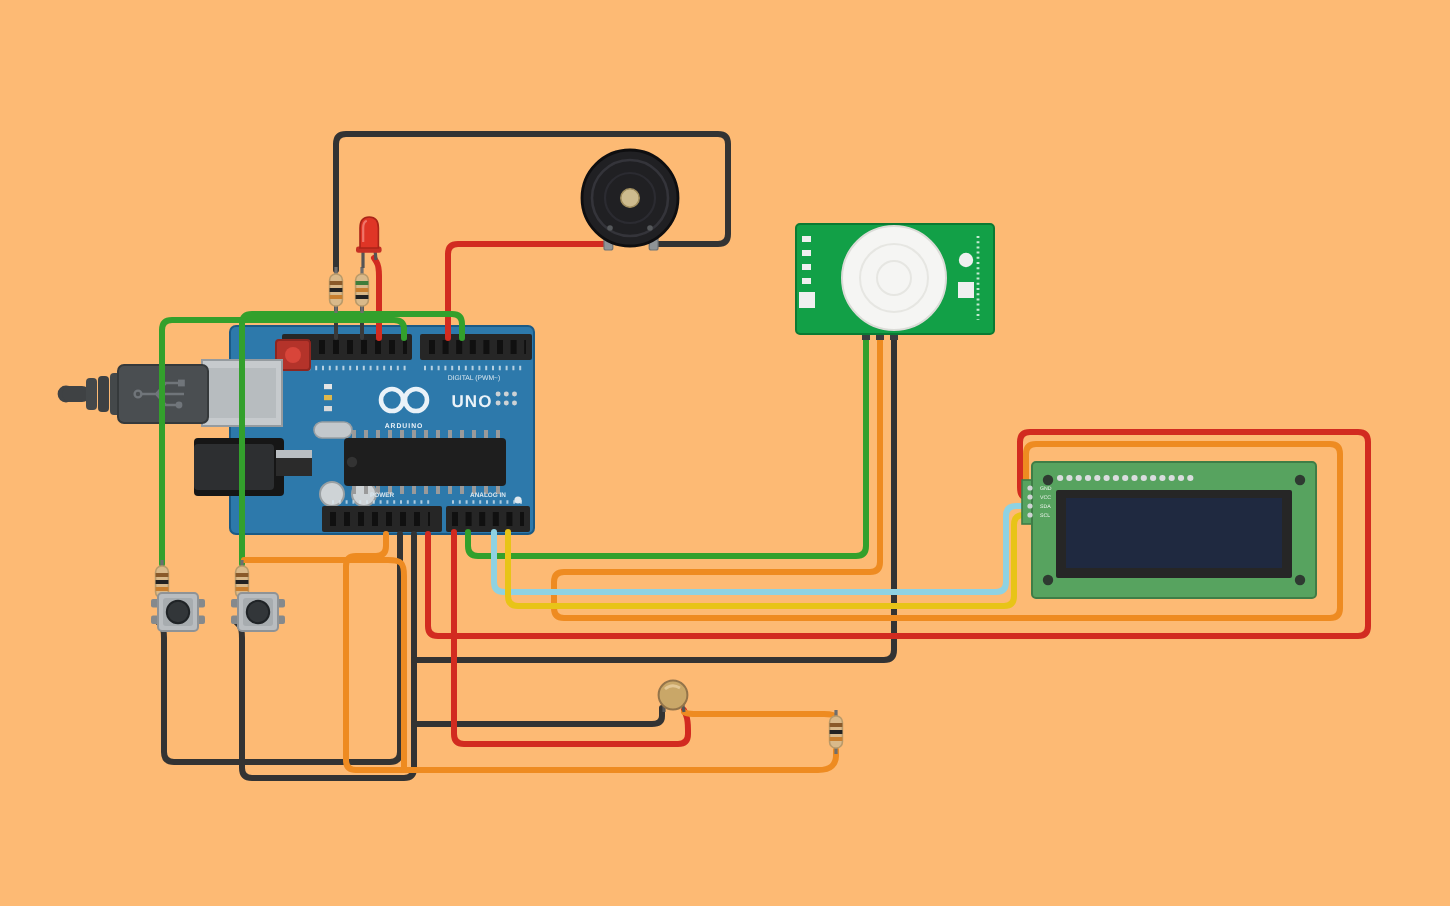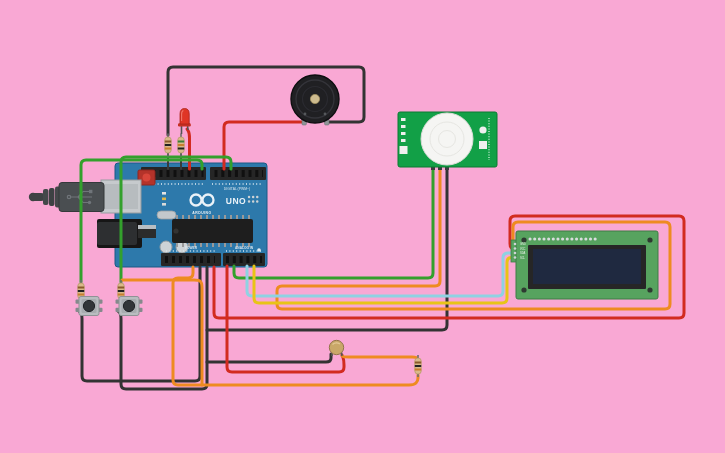--- a/index.html
+++ b/index.html
@@ -1,16 +1,16 @@
 <!DOCTYPE html>
 <html><head>
 <meta charset="utf-8">
 <style>
   html,body{margin:0;padding:0;background:#ffffff;}
-  .stage{position:relative;width:725px;height:453px;background:#f9a8d4;overflow:hidden;
+  .stage{position:relative;width:725px;height:453px;background:#fdba74;overflow:hidden;
          font-family:"Liberation Sans", sans-serif;}
   svg{display:block}
   text{font-family:"Liberation Sans", sans-serif;}
 </style>
 </head>
 <body>
 
 <div class="stage">
 <svg id="circuit-svg" width="725" height="453" viewBox="0 0 725 453">
 

